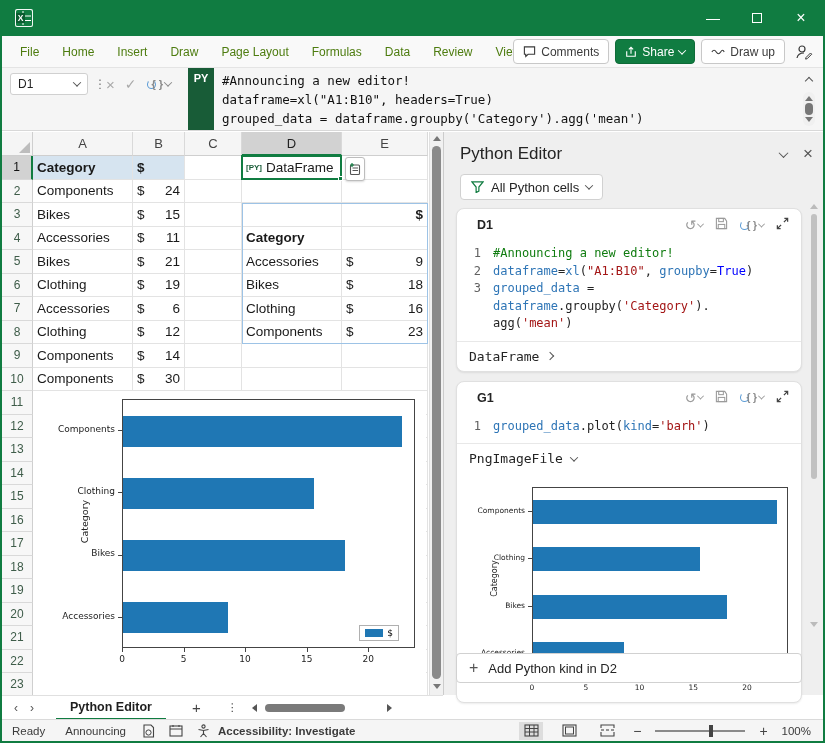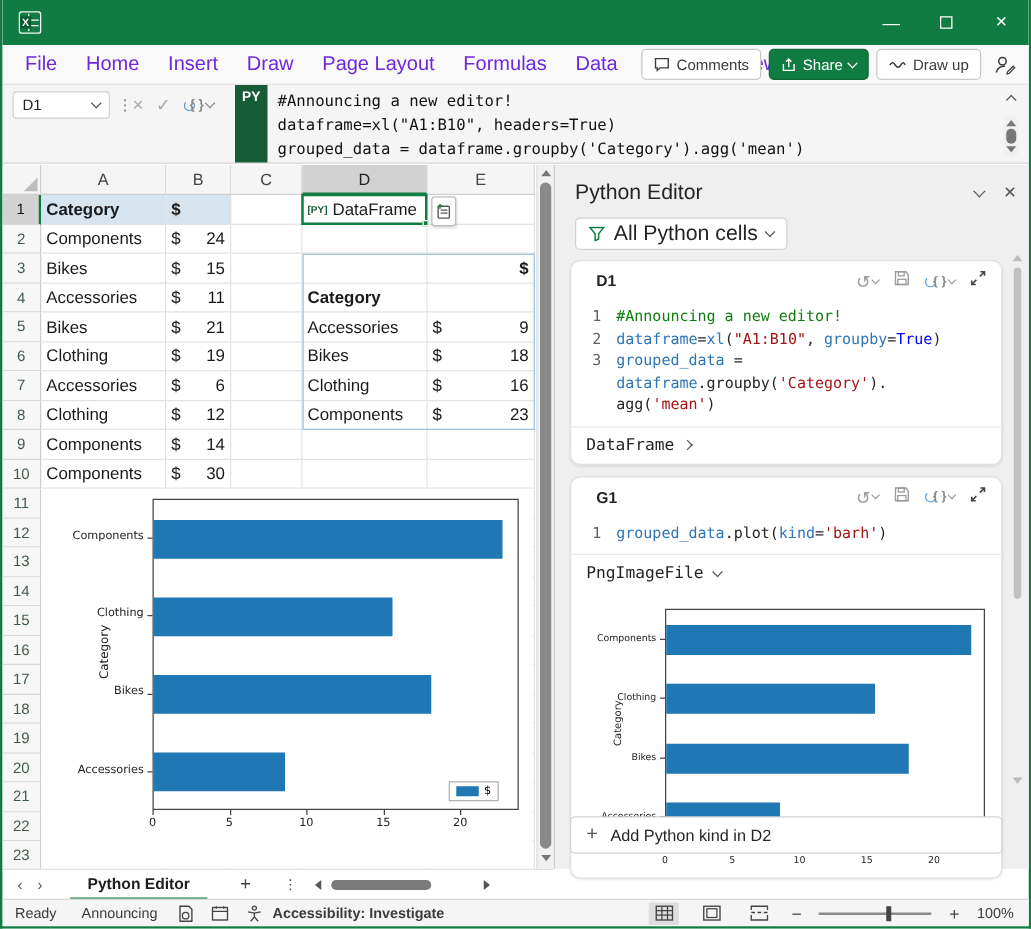--- a/index.html
+++ b/index.html
@@ -8,21 +8,21 @@
 
   
   .titlebar { position:absolute; left:0; top:0; right:0; height:36px; background:#107C41; display:flex; align-items:center; }
   .app-icon { margin-left:12px; width:20px; height:20px; }
   .win-controls { position:absolute; right:0; top:0; height:36px; display:flex; }
   .win-btn { width:44px; height:36px; display:flex; align-items:center; justify-content:center; color:#fff; font-size:14px; }
   .win-max-glyph { width:10px; height:10px; border:1px solid #fff; }
 
   
   .menubar { position:absolute; left:0; top:36px; right:0; height:32px; background:#F9F9F9; display:flex; align-items:center; border-bottom:1px solid #E4E4E4; }
-  .menu-item { font-size:16px; color:#6d28d9; padding:5px 10px; margin-left:3px; border-radius:4px; }
+  .menu-item { font-size:12px; color:#4d7c0f; padding:5px 10px; margin-left:3px; border-radius:4px; }
   .menu-item:first-child { margin-left:8px; }
   .menu-actions { position:absolute; right:10px; top:3px; display:flex; align-items:center; gap:6px; }
   .pill-btn { display:flex; align-items:center; gap:5px; border:1px solid #C8C8C8; background:#fff; border-radius:4px; height:25px; padding:0 9px; font-size:12px; color:#3B3B3B; }
   .pill-btn.green { background:#107C41; border-color:#0E6B38; color:#fff; }
   .chev { display:inline-block; width:6px; height:6px; border-right:1.4px solid currentColor; border-bottom:1.4px solid currentColor; transform:rotate(45deg) translate(-1px,-1px); }
   .chev.right { transform:rotate(-45deg); }
   .chev.up { transform:rotate(-135deg); }
 
   
   .formulabar { position:absolute; left:0; top:68px; right:0; height:63px; background:#F5F5F5; border-bottom:1px solid #D8D8D8; }
@@ -73,21 +73,21 @@
   .xtick-label { position:absolute; text-align:center; color:#222; }
   .ylabel { position:absolute; transform:rotate(-90deg); transform-origin:center; color:#222; }
   .legend { position:absolute; border:1px solid #B0B0B0; background:#fff; display:flex; align-items:center; gap:4px; padding:2px 5px; }
   .legend .swatch { display:inline-block; }
 
   
   .panel { position:absolute; left:441px; top:132px; width:382px; height:563px; background:#EFEFEF; border-left:1px solid #CCC; }
   .panel-title-row { position:absolute; left:16px; top:12px; right:12px; display:flex; align-items:center; }
   .panel-title { font-size:17px; color:#242424; }
   .panel-title-icons { margin-left:auto; display:flex; gap:16px; align-items:center; color:#555; }
-  .filter-btn { position:absolute; left:16px; top:42px; height:26px; background:#fff; border:1px solid #D1D1D1; border-radius:4px; display:flex; align-items:center; gap:7px; padding:0 10px; font-size:17px; color:#242424; }
+  .filter-btn { position:absolute; left:16px; top:42px; height:26px; background:#fff; border:1px solid #D1D1D1; border-radius:4px; display:flex; align-items:center; gap:7px; padding:0 10px; font-size:13px; color:#242424; }
   .cards { position:absolute; left:12px; top:76px; width:346px; }
   .card { background:#fff; border:1px solid #E0E0E0; border-radius:8px; box-shadow:0 1px 2px rgba(0,0,0,.08); margin-bottom:9px; overflow:hidden; }
   .card-hdr { display:flex; align-items:center; height:32px; padding:0 12px 0 20px; }
   .card-ref { font-size:12.5px; font-weight:bold; color:#242424; }
   .card-icons { margin-left:auto; display:flex; align-items:center; gap:12px; color:#9B9B9B; }
   .icon-with-chev { display:flex; align-items:center; gap:2px; }
   .code-area { padding:4px 10px 8px 10px; }
   .code-line { display:flex; font-family:"DejaVu Sans Mono", monospace; font-size:12px; line-height:17.5px; }
   .ln { width:26px; text-align:right; padding-right:12px; color:#616161; flex:none; }
   .code-txt { white-space:pre-wrap; word-break:break-word; color:#242424; }
@@ -149,21 +149,21 @@
 
   <div class="menubar">
     <div id="menu-items" style="display:flex;align-items:center;">
         <span class="menu-item">File</span>
         <span class="menu-item">Home</span>
         <span class="menu-item">Insert</span>
         <span class="menu-item">Draw</span>
         <span class="menu-item">Page Layout</span>
         <span class="menu-item">Formulas</span>
         <span class="menu-item">Data</span>
-        <span class="menu-item">Layout</span>
+        <span class="menu-item">Review</span>
         <span class="menu-item">View</span>
       </div>
     <div class="menu-actions">
       <div class="pill-btn">
         <svg width="13" height="13" viewBox="0 0 14 14">
             <path d="M1.5 2 h11 v8 h-7 l-2.5 2.3 v-2.3 h-1.5 z" fill="none" stroke="#3B3B3B" stroke-width="1.2"></path>
           </svg>
         <span>Comments</span>
       </div>
       <div class="pill-btn green">

